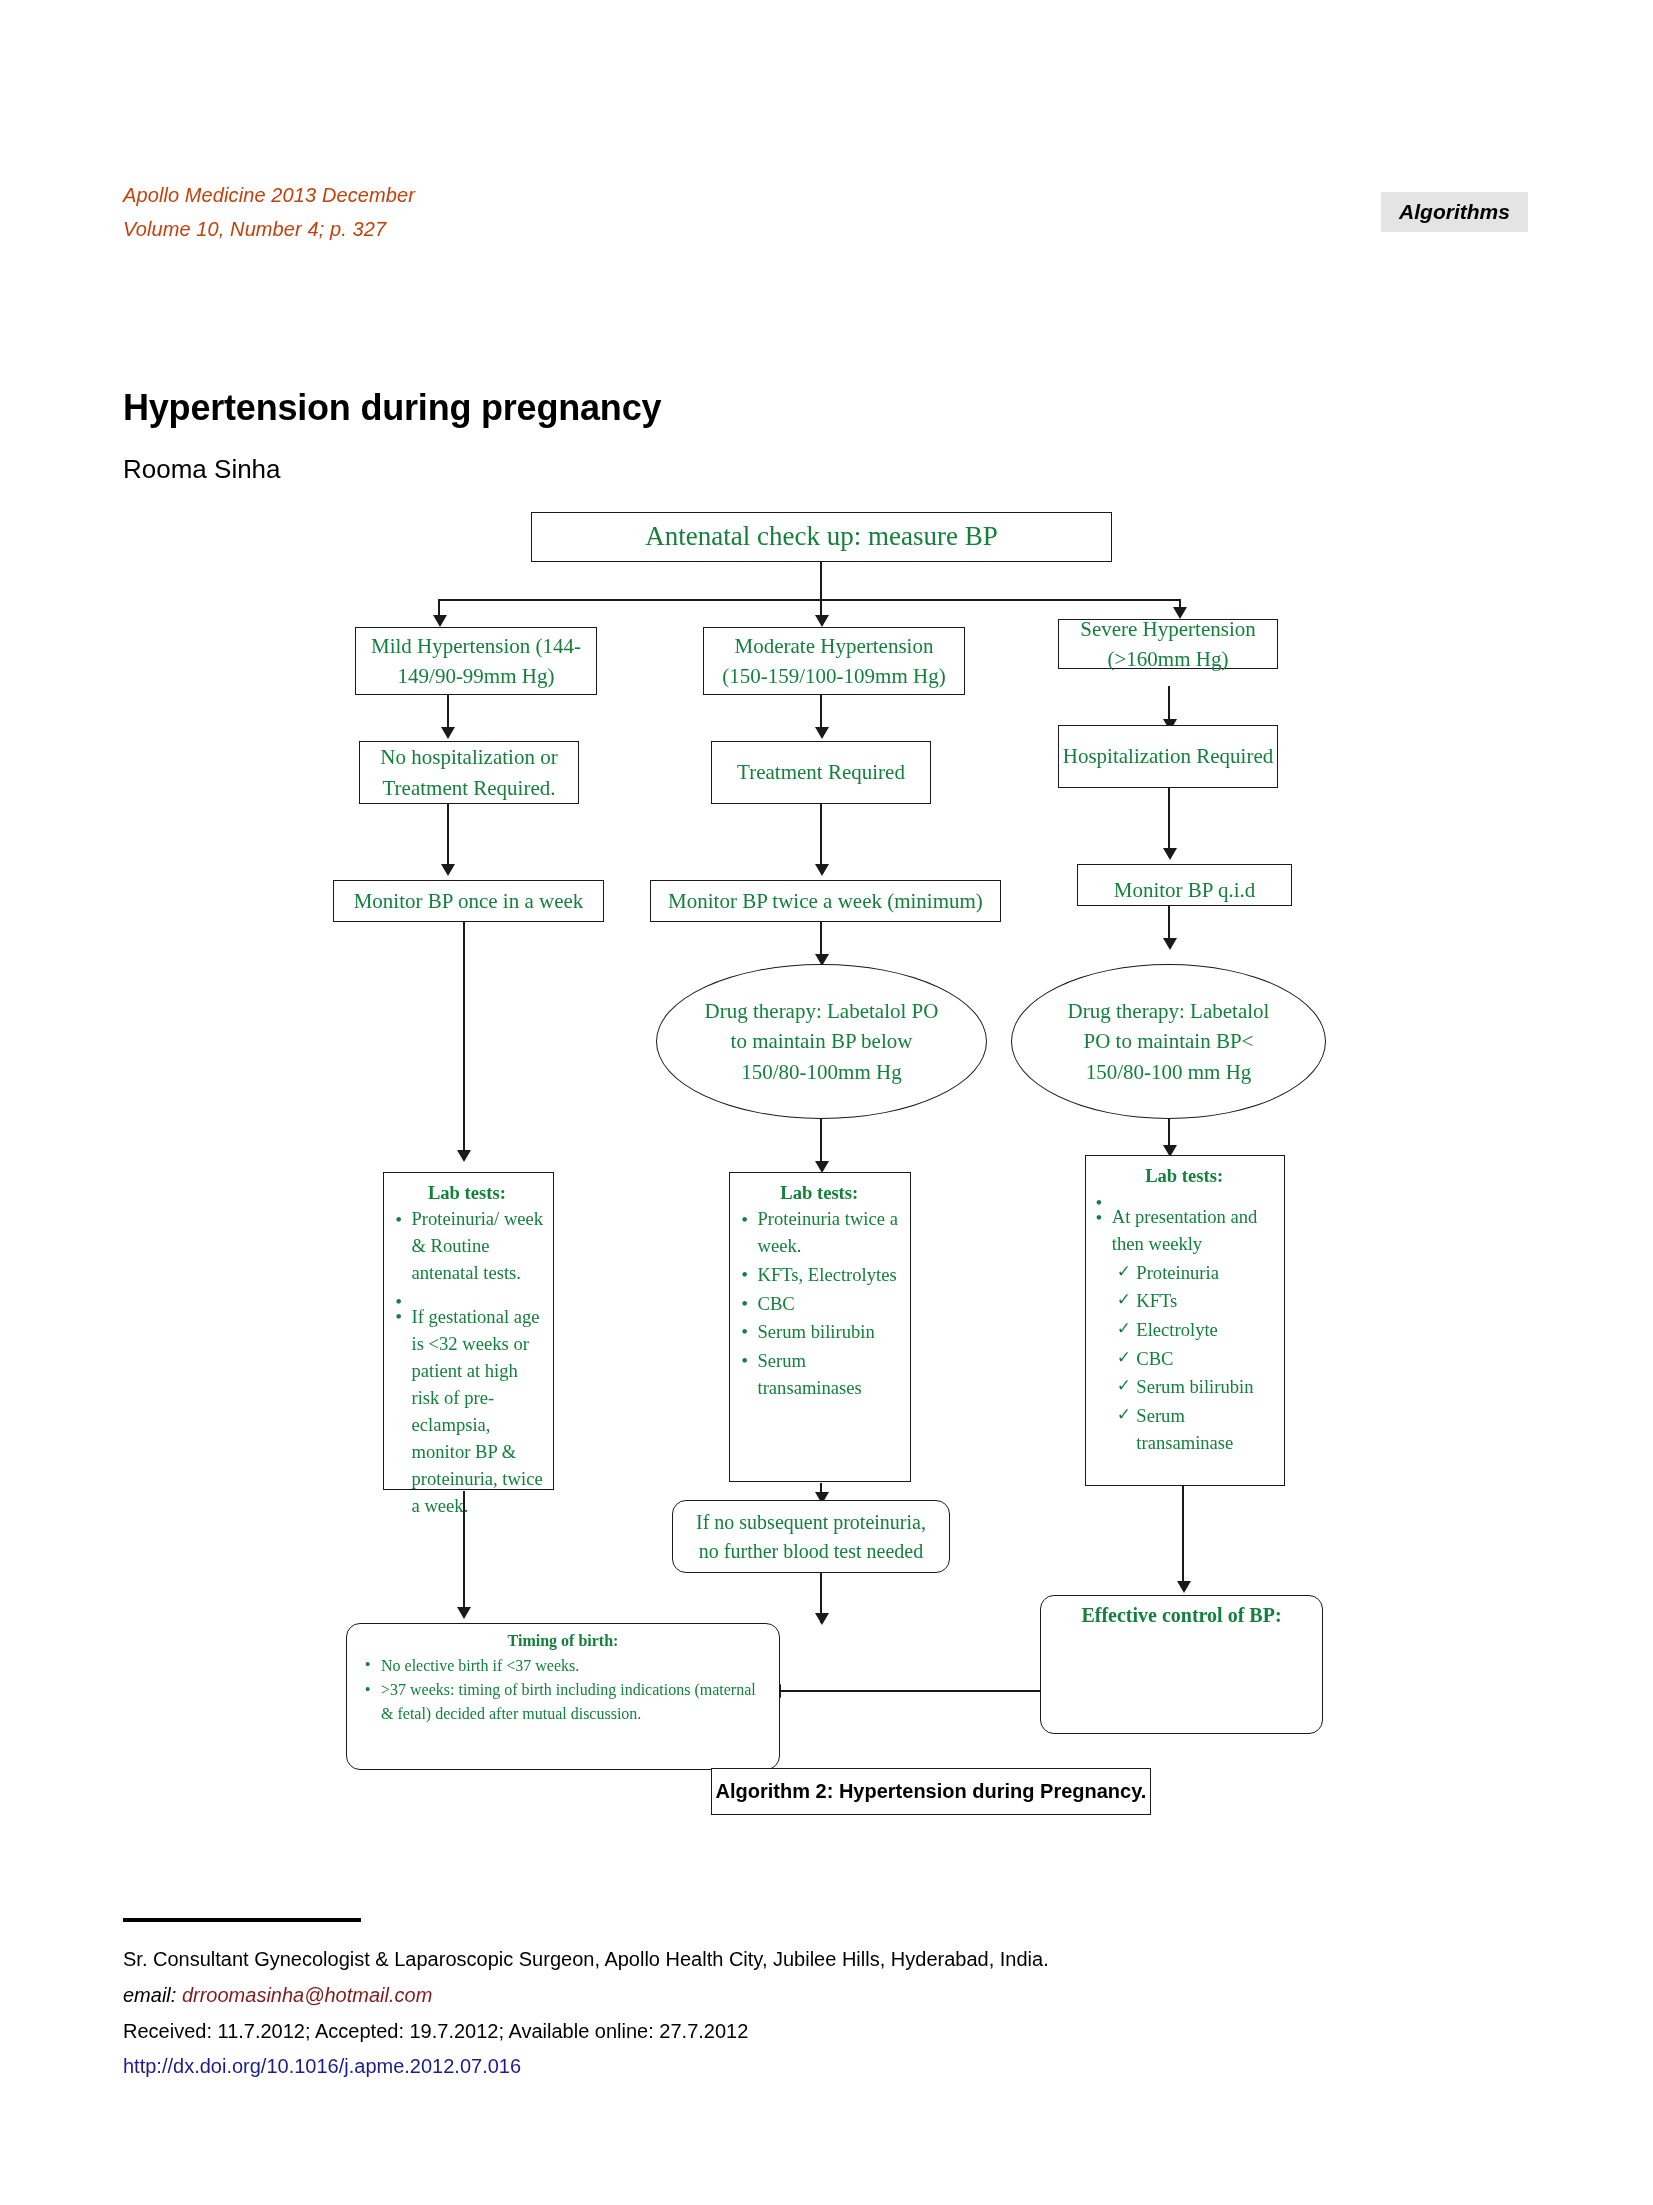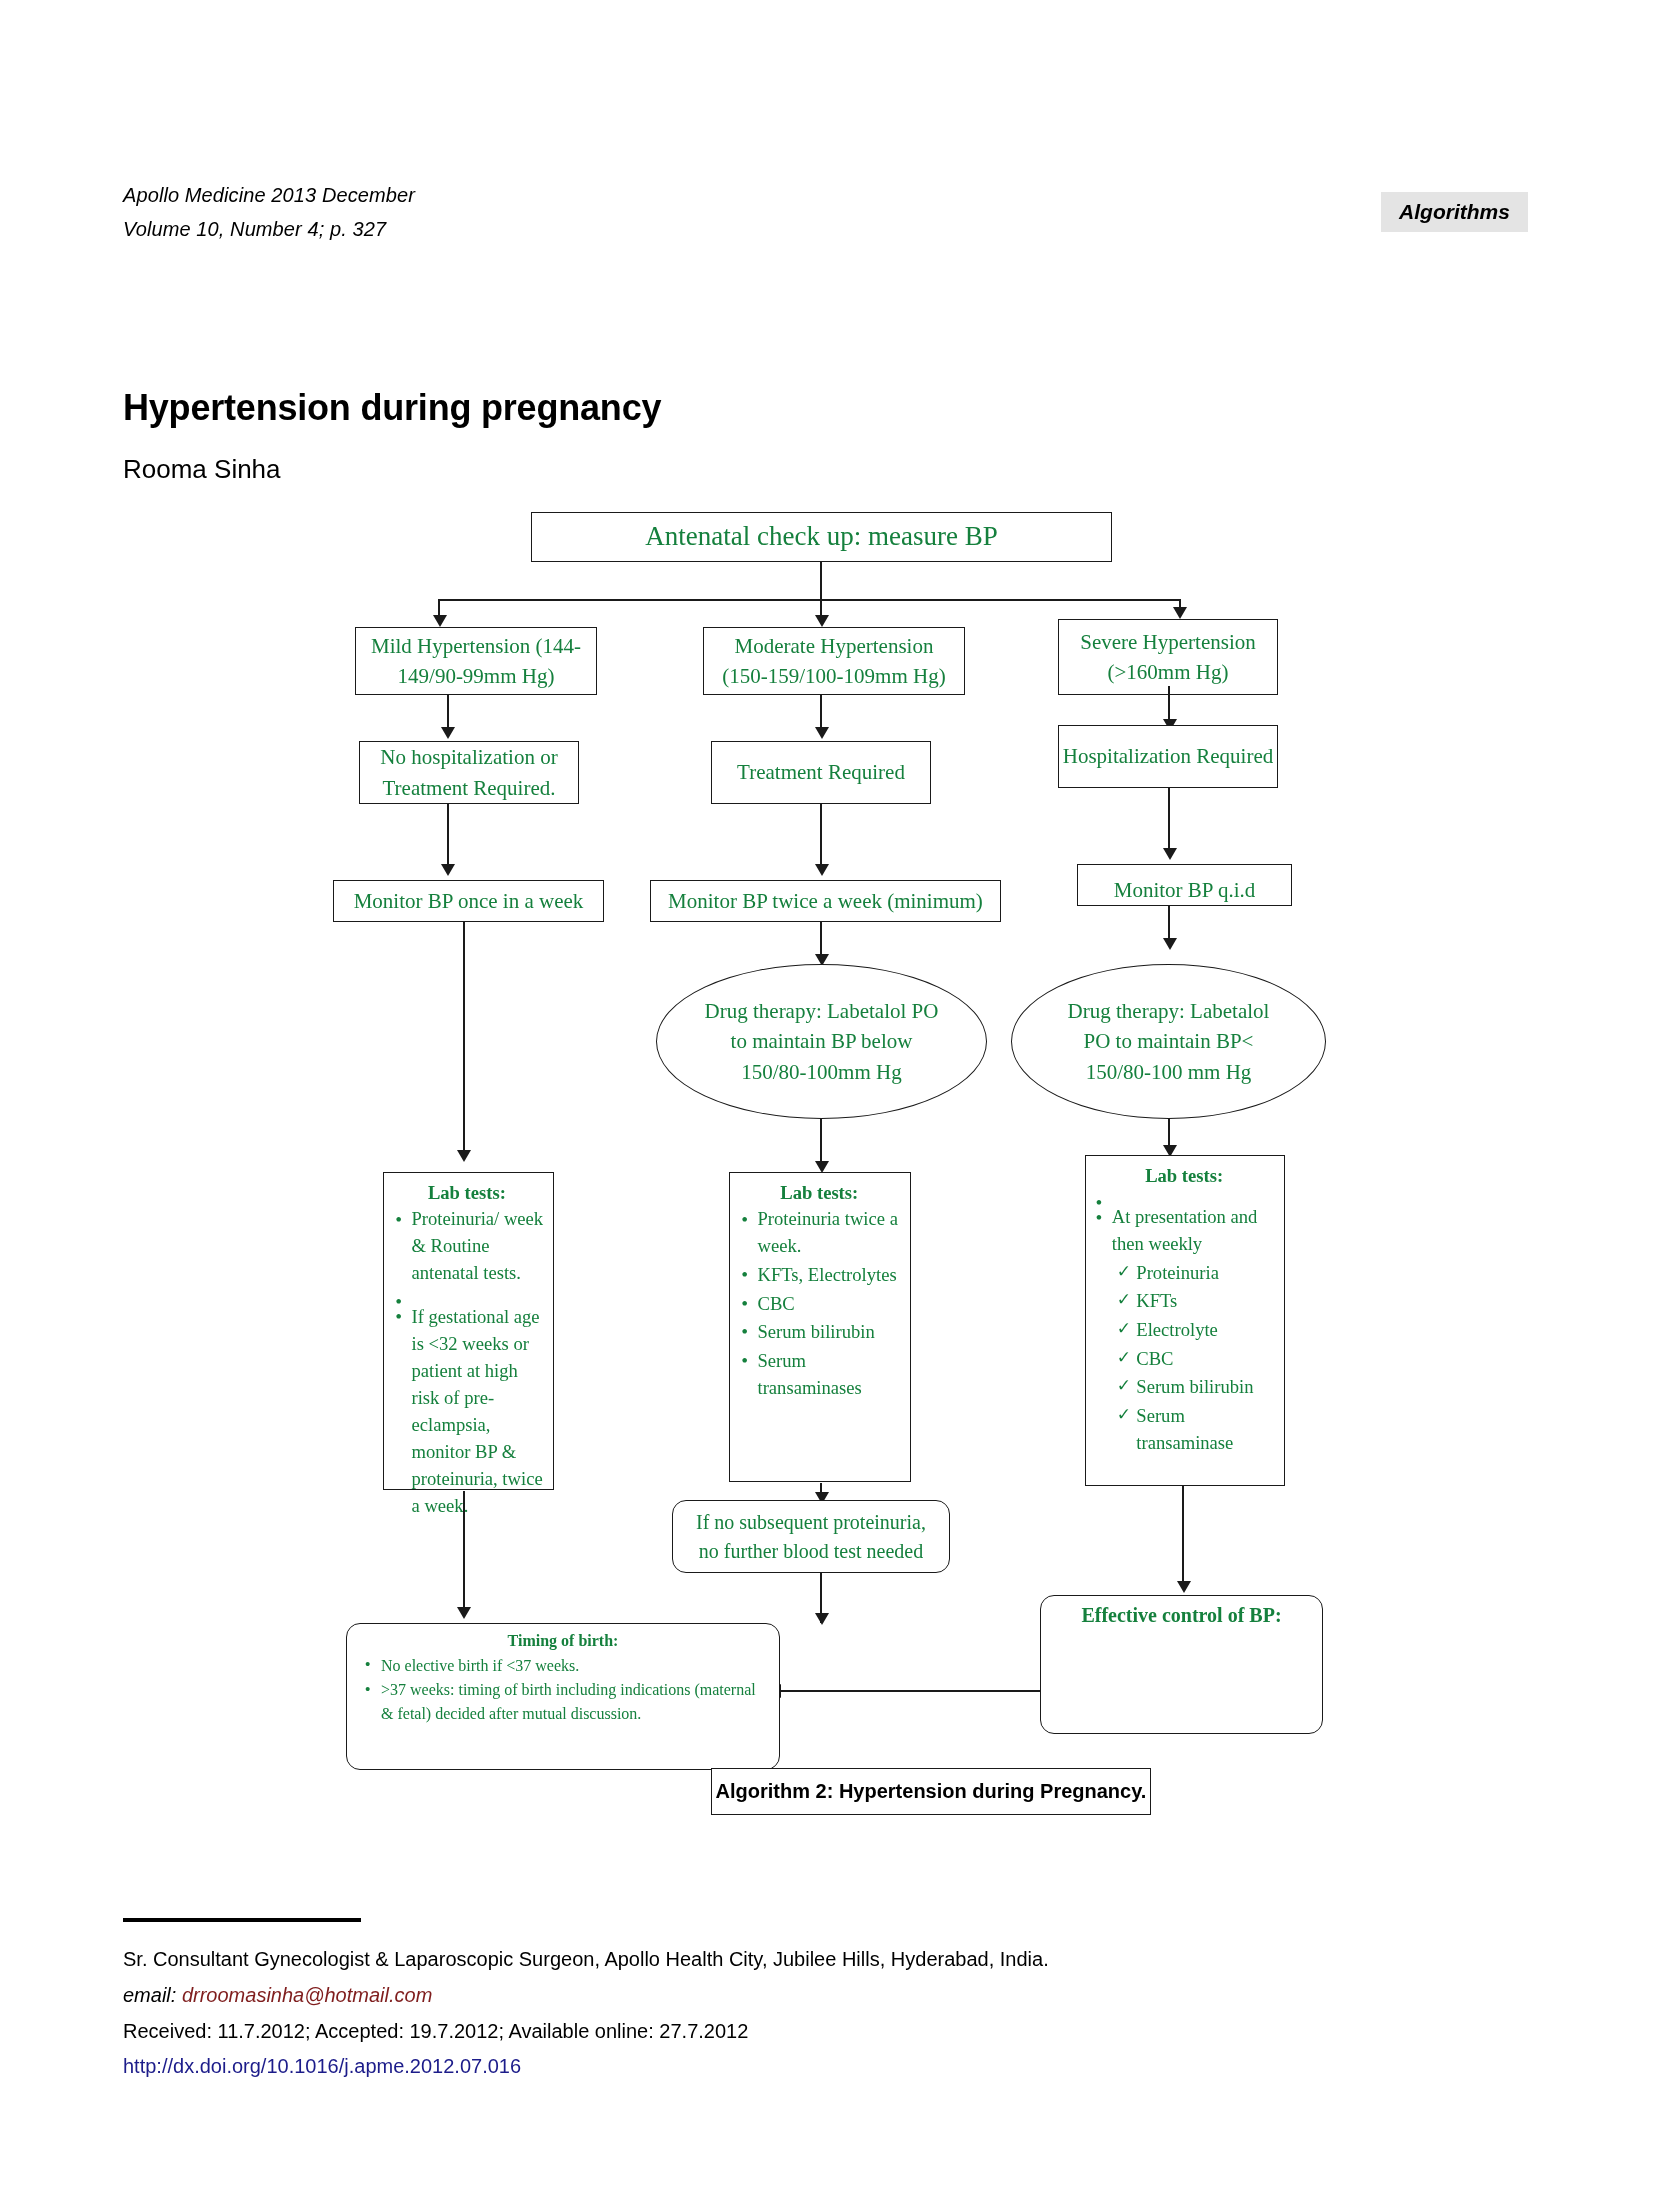--- a/index.html
+++ b/index.html
@@ -20,21 +20,21 @@
     overflow: hidden;
   }
 
   
   .journal-line {
     position: absolute;
     font-family: "Liberation Sans", "DejaVu Sans", sans-serif;
     font-style: italic;
     font-size: 20px;
     letter-spacing: 0.1px;
-    color: #000000;
+    color: #c2410c;
     white-space: nowrap;
   }
   #journal-l1 { left: 123px; top: 184px; }
   #journal-l2 { left: 123px; top: 218px; }
 
   #algorithms-badge {
     position: absolute;
     left: 1381px;
     top: 192px;
     width: 147px;
@@ -221,21 +221,21 @@
     <div class="arrow-down" style="left:815px; top:615px;"></div>
     <div class="vline" style="left:1179px; top:599px; height:14.5px;"></div>
     <div class="arrow-down" style="left:1173px; top:607px;"></div>
 
     <div class="node" style="left:355px; top:627px; width:242px; height:68px; font-size:21px; padding:0 8px;">
       <span>Mild Hypertension (144-149/90-99mm Hg)</span>
     </div>
     <div class="node" style="left:703px; top:627px; width:262px; height:68px; font-size:21px; padding:0 6.5px;">
       <span>Moderate Hypertension (150-159/100-109mm Hg)</span>
     </div>
-    <div class="node" style="left:1058px; top:619px; width:220px; height:76px; font-size:21px; padding:0 0;">
+    <div class="node" style="left:1058px; top:619px; width:220px; height:50px; font-size:21px; padding:0 0;">
       <span>Severe Hypertension (&gt;160mm Hg)</span>
     </div>
 
     <div class="vline" style="left:447px; top:694px; height:40px;"></div>
     <div class="arrow-down" style="left:441px; top:727px;"></div>
     <div class="vline" style="left:820px; top:694px; height:40px;"></div>
     <div class="arrow-down" style="left:815px; top:727px;"></div>
     <div class="vline" style="left:1168px; top:686px; height:40px;"></div>
     <div class="arrow-down" style="left:1163px; top:719px;"></div>
 

